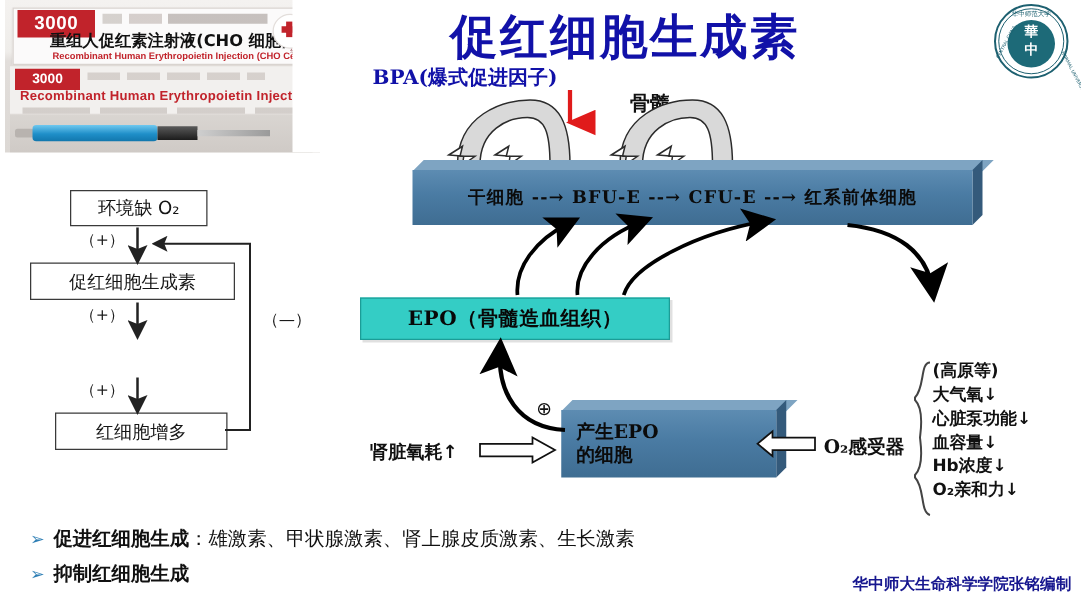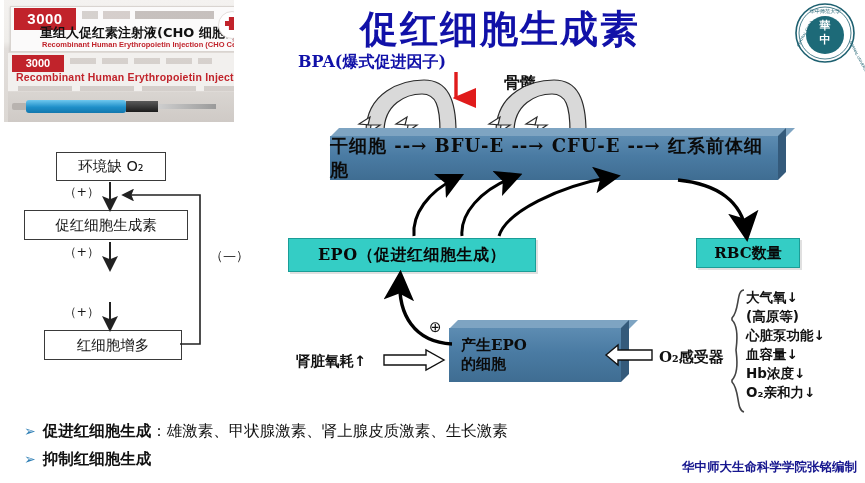--- a/index.html
+++ b/index.html
@@ -72,21 +72,21 @@
       background:linear-gradient(180deg,#5d8cb2 0%,#4a7ba3 45%,#3f6d92 100%);}
   .box3d .top{position:absolute;left:0;top:0;right:0;height:9px;
       background:#7ea4c2;transform:skewX(-45deg);transform-origin:bottom left;}
   .box3d .side{position:absolute;right:0;top:8px;width:8px;bottom:0;background:#345a7b;
       transform:skewY(-45deg);transform-origin:top left;}
   .box3d .txt{position:absolute;left:0;top:8px;right:8px;bottom:0;display:flex;
       align-items:center;justify-content:center;color:#0b0b0b;font-weight:bold;
       font-family:"DejaVu Serif",serif;}
 
   #main-box{left:326px;top:128px;width:456px;height:52px;}
-  #main-box .txt{font-size:18px;letter-spacing:1px;}
+  #main-box .txt{font-size:14px;letter-spacing:1px;}
 
   #epo-cell-box{left:445px;top:320px;width:180px;height:62px;}
   #epo-cell-box .txt{font-size:15px;line-height:1.25;justify-content:flex-start;padding-left:12px;text-align:left;}
 
   
   .tealbox{position:absolute;background:#34cdc5;border:1.5px solid #1b9d97;
       display:flex;align-items:center;justify-content:center;color:#080808;font-weight:bold;
       font-family:"DejaVu Serif",serif;box-shadow:2px 2px 0 rgba(0,0,0,.12);}
   #epo-box{left:284px;top:238px;width:246px;height:32px;font-size:16px;letter-spacing:.5px;}
   #rbc-box{left:692px;top:238px;width:102px;height:28px;font-size:15px;}
@@ -187,23 +187,22 @@
     <line x1="112" y1="2" x2="112" y2="28" stroke="#e01b1b" stroke-width="3.4" marker-end="url(#redhead)"></line>
   </svg>
 
   <div class="box3d" id="main-box">
     <div class="top"></div>
     <div class="side"></div>
     <div class="face"></div>
     <div class="txt">干细胞 --→ BFU-E --→ CFU-E --→ 红系前体细胞</div>
   </div>
 
-  <div class="tealbox" id="epo-box">EPO（促进红细胞生成）</div>
-
-  <div class="tealbox" id="rbc-box">RBC数量</div>
+  <div class="tealbox" id="epo-box">EPO（骨髓造血组织）</div>
+
 
   <svg class="abs" style="left:380px;top:172px;" width="420" height="72">
     <defs>
       <marker id="blkhead" markerWidth="9" markerHeight="9" refX="6" refY="4.5" orient="auto">
         <path d="M0,0 L9,4.5 L0,9 L2,4.5 Z" fill="#000"></path>
       </marker>
     </defs>
     <path d="M30,64 C28,42 44,20 72,6" fill="none" stroke="#000" stroke-width="3" marker-end="url(#blkhead)"></path>
     <path d="M78,64 C76,42 96,18 130,5" fill="none" stroke="#000" stroke-width="3" marker-end="url(#blkhead)"></path>
     <path d="M115,64 C122,40 175,14 228,5" fill="none" stroke="#000" stroke-width="3" marker-end="url(#blkhead)"></path>
@@ -242,22 +241,22 @@
 
   <div class="abs" id="o2-sensor">O₂感受器</div>
   <svg class="abs" style="left:600px;top:345px;" width="50" height="22">
     <path d="M48,5 L14,5 L14,0 L2,10 L14,20 L14,15 L48,15 Z" fill="#ffffff" stroke="#111" stroke-width="1.4"></path>
   </svg>
 
   <svg class="abs" style="left:724px;top:288px;" width="20" height="126">
     <path d="M16,2 C8,2 12,22 4,30 C4,34 4,30 4,32 C12,40 8,60 8,62 C8,64 12,84 4,92 C4,96 4,92 4,94 C12,102 8,122 16,124" fill="none" stroke="#444" stroke-width="1.6"></path>
   </svg>
   <div class="abs" id="right-list">
+    <div>(高原等)</div>
     <div>大气氧↓</div>
-    <div>(高原等)</div>
     <div>心脏泵功能↓</div>
     <div>血容量↓</div>
     <div>Hb浓度↓</div>
     <div>O₂亲和力↓</div>
   </div>
 
   <div class="abs" id="left-flow">
     <div class="lfbox" style="left:34px;top:0px;width:108px;height:27px;">环境缺 O₂</div>
     <div class="lfbox" style="left:2px;top:58px;width:162px;height:28px;">促红细胞生成素</div>
     <div class="lfbox" style="left:22px;top:178px;width:136px;height:28px;">红细胞增多</div>

